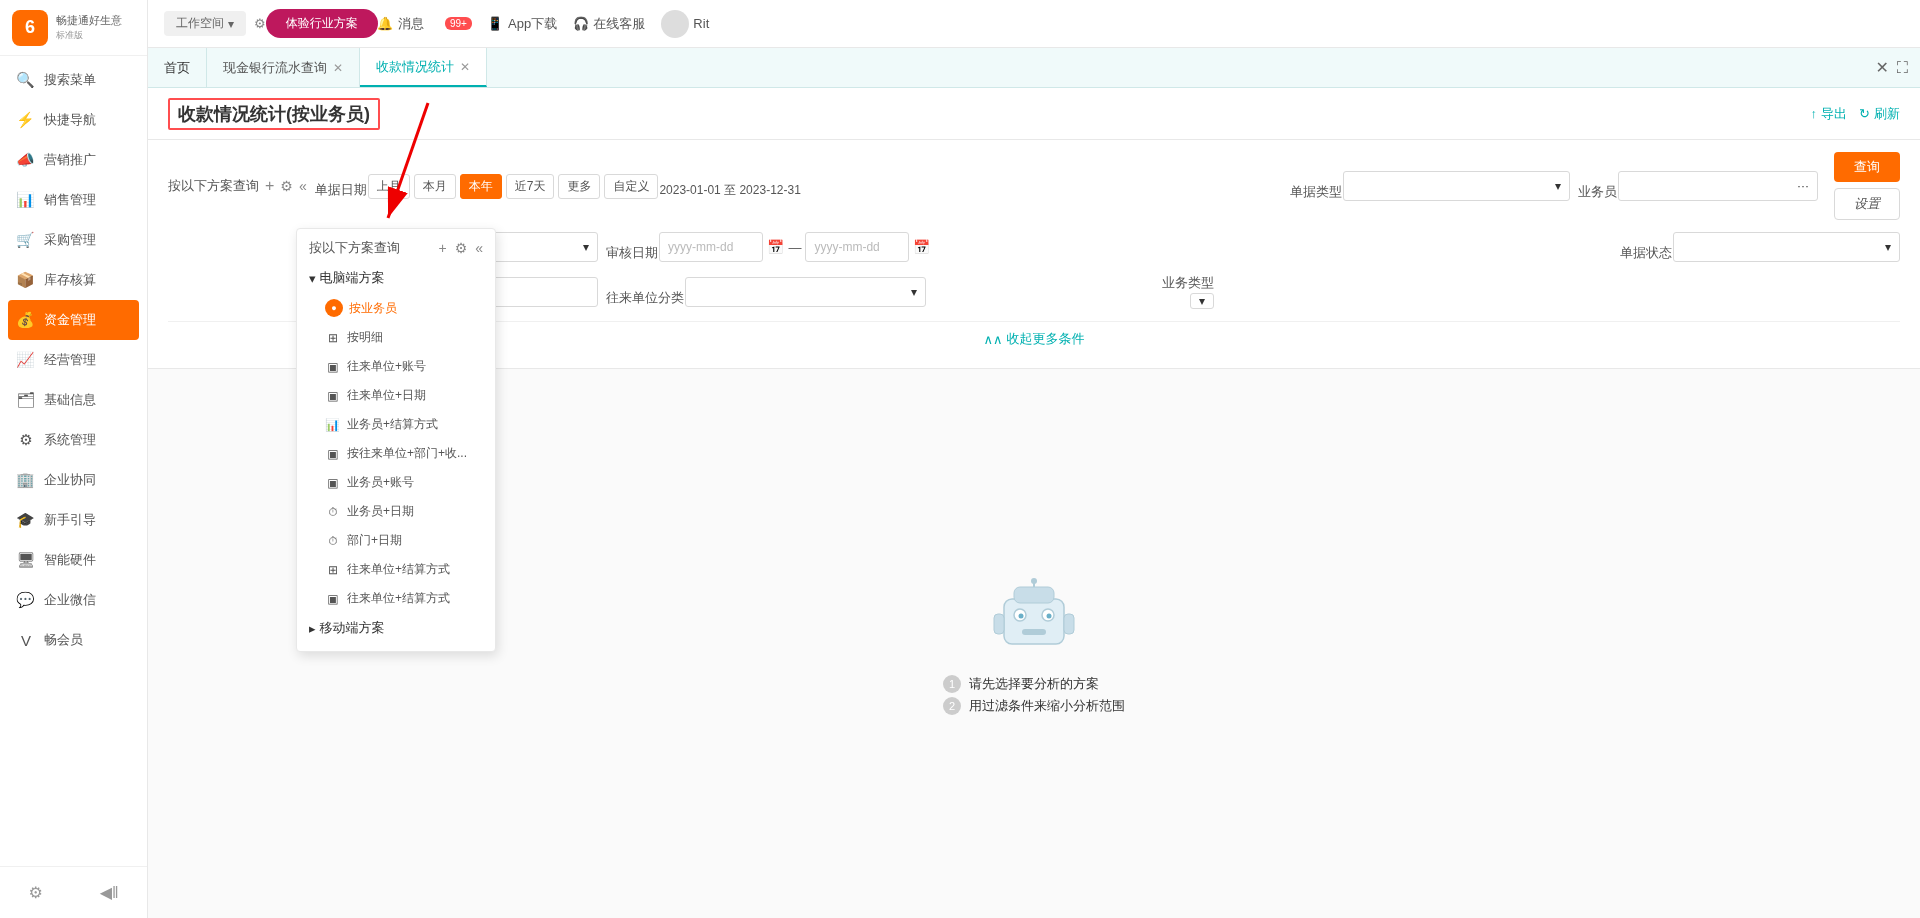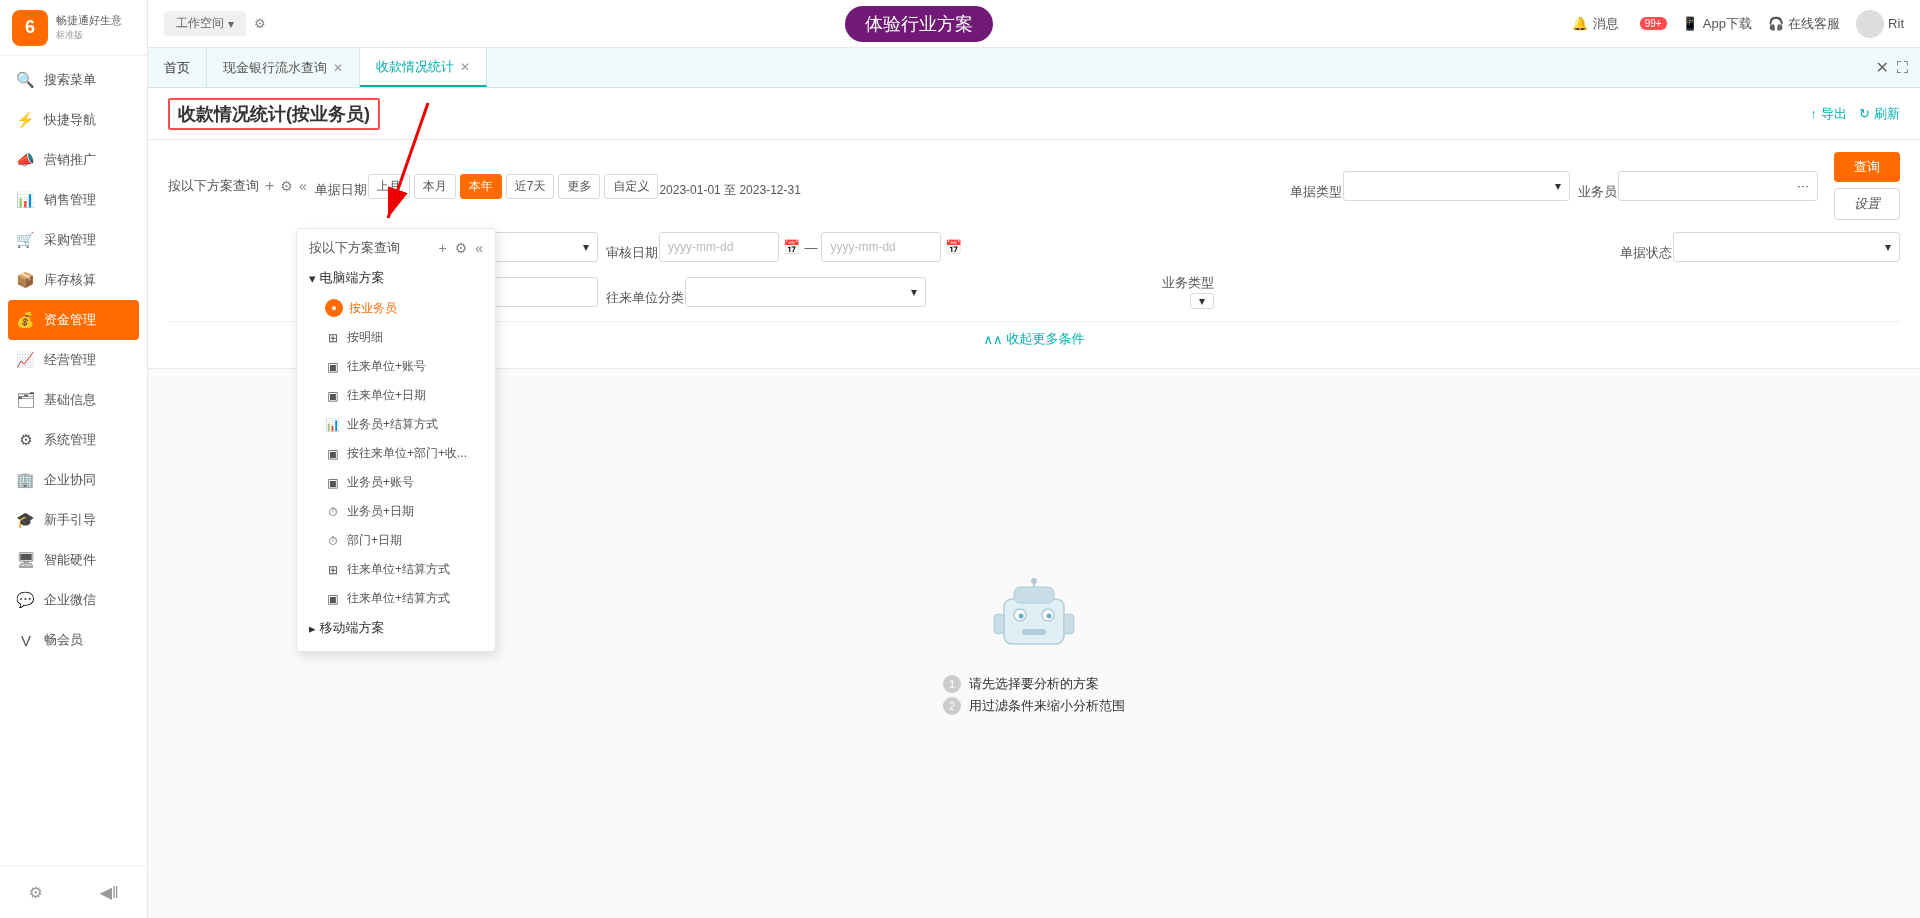--- a/index.html
+++ b/index.html
@@ -38,31 +38,30 @@
     }
     .sidebar-bottom-btn { cursor: pointer; color: #999; font-size: 16px; padding: 8px; }
 
     
     .main { margin-left: 148px; height: 918px; display: flex; flex-direction: column; }
 
     
     .topbar {
       height: 48px; background: #fff; border-bottom: 1px solid #e8e8e8;
       display: flex; align-items: center; padding: 0 16px;
-      justify-content: space-between;
     }
     .topbar-left { display: flex; align-items: center; gap: 8px; }
     .topbar-workspace {
       background: #f0f0f0; border-radius: 4px; padding: 4px 12px;
       font-size: 12px; color: #666; display: flex; align-items: center; gap: 4px;
     }
     .topbar-center { }
     .topbar-trial-btn {
-      background: #701a75; color: white; border: none; border-radius: 20px;
-      padding: 6px 20px; font-size: 18px; cursor: pointer;
+      background: #be185d; color: white; border: none; border-radius: 20px;
+      padding: 6px 20px; font-size: 12px; cursor: pointer;
     }
     .topbar-right { display: flex; align-items: center; gap: 16px; color: #555; font-size: 13px; }
     .topbar-right-item { display: flex; align-items: center; gap: 4px; cursor: pointer; }
     .notification-badge {
       background: #ff4d4f; color: white; border-radius: 6px;
       font-size: 10px; padding: 1px 5px; margin-left: 17px;
     }
     .avatar-placeholder { width: 28px; height: 28px; background: #ddd; border-radius: 50%; }
 
     
@@ -119,21 +118,21 @@
       flex: 1; height: 30px; border: 1px solid #d9d9d9; border-radius: 3px;
       padding: 0 8px; font-size: 12px; color: #333; background: #fff;
       display: flex; align-items: center; justify-content: space-between;
       cursor: pointer;
     }
     .filter-select-placeholder { color: #bbb; }
     .date-input-group { display: flex; align-items: center; gap: 4px; }
     .date-input {
       height: 30px; border: 1px solid #d9d9d9; border-radius: 3px;
       padding: 0 8px; font-size: 12px; color: #bbb;
-      display: flex; align-items: center; width: 120px;
+      display: flex; align-items: center; width: 104px;
     }
     .date-separator { color: #555; }
     .cal-icon { color: #ccc; font-size: 14px; cursor: pointer; }
 
     .collapse-btn {
       display: flex; align-items: center; justify-content: center;
       color: #00b0b0; cursor: pointer; font-size: 13px; gap: 4px;
       padding: 8px; border-top: 1px solid #f0f0f0; margin-top: 4px;
     }
 

